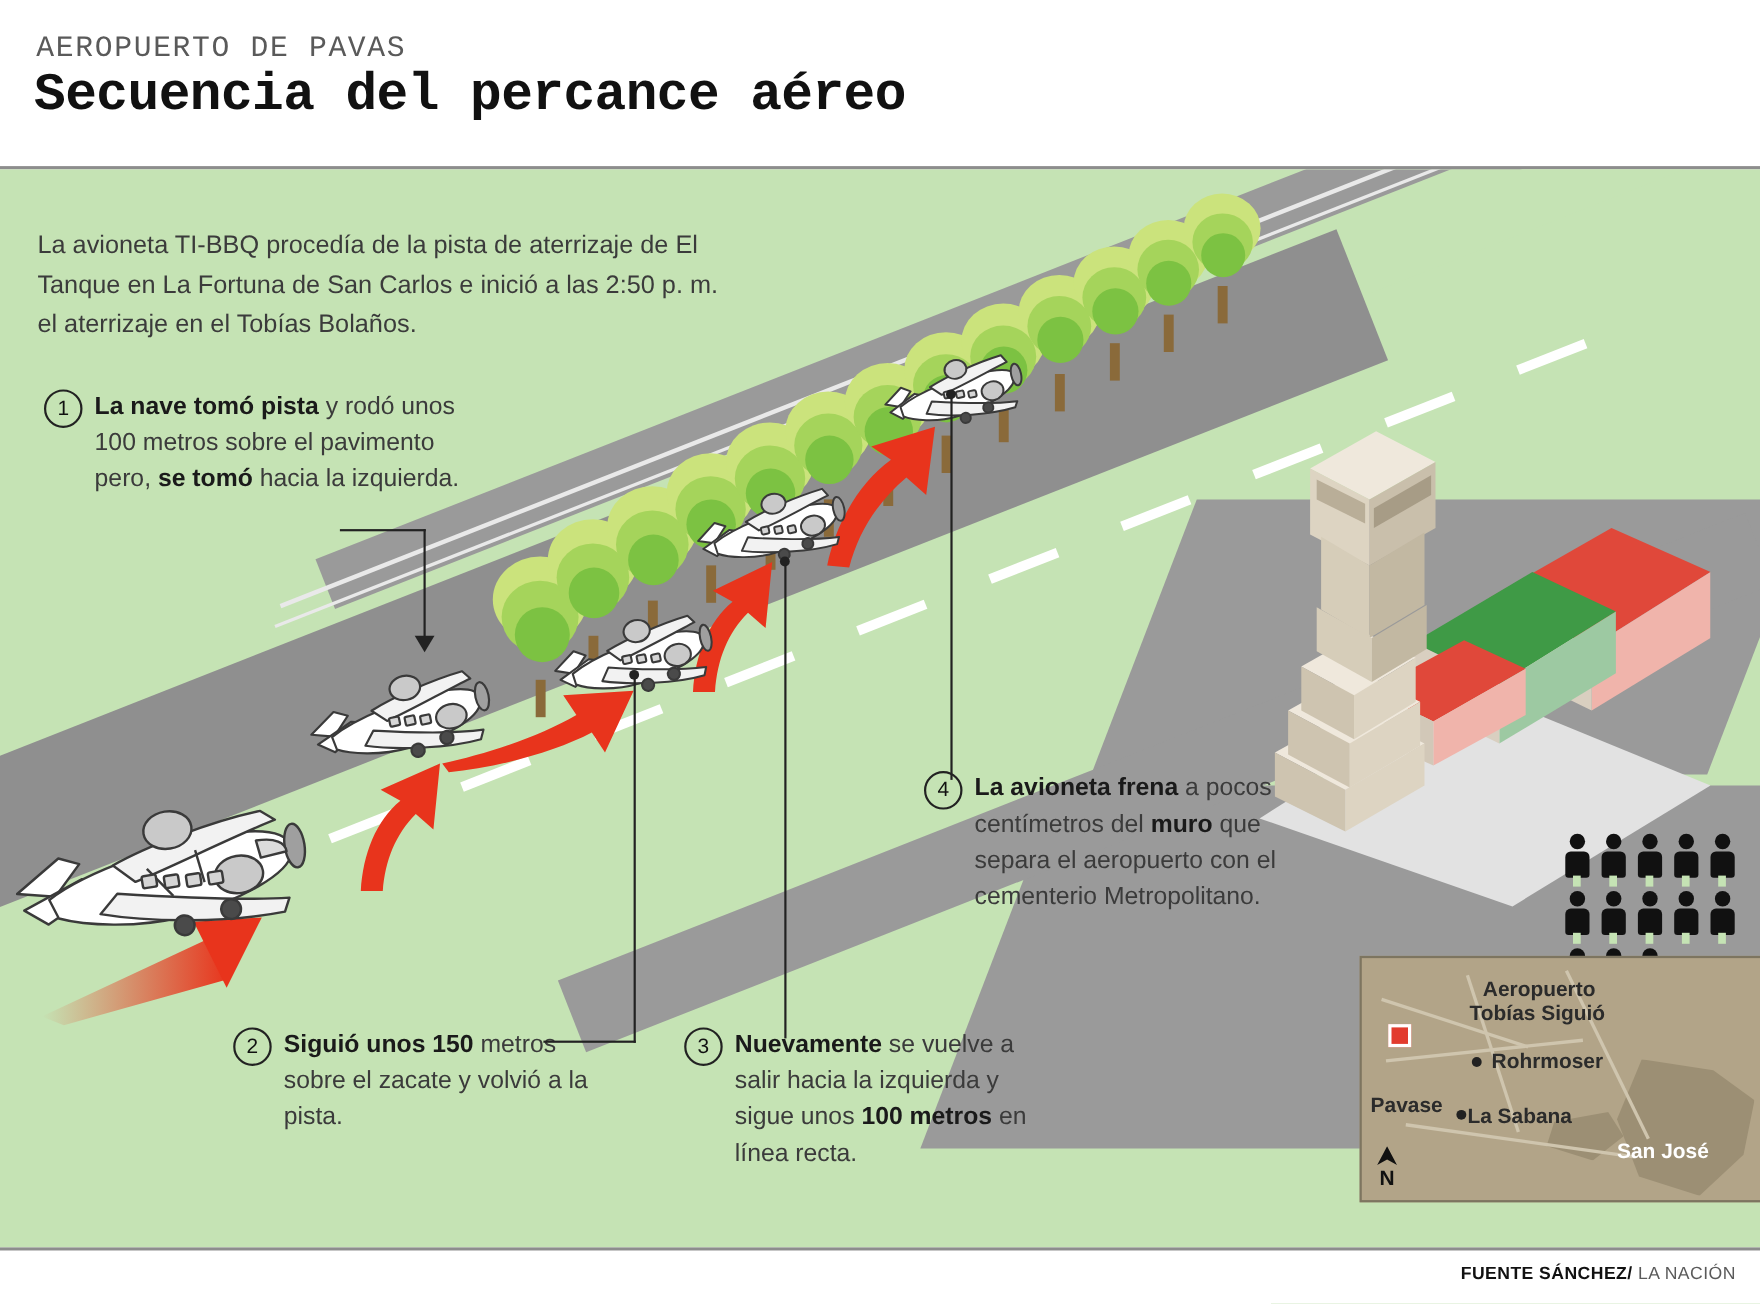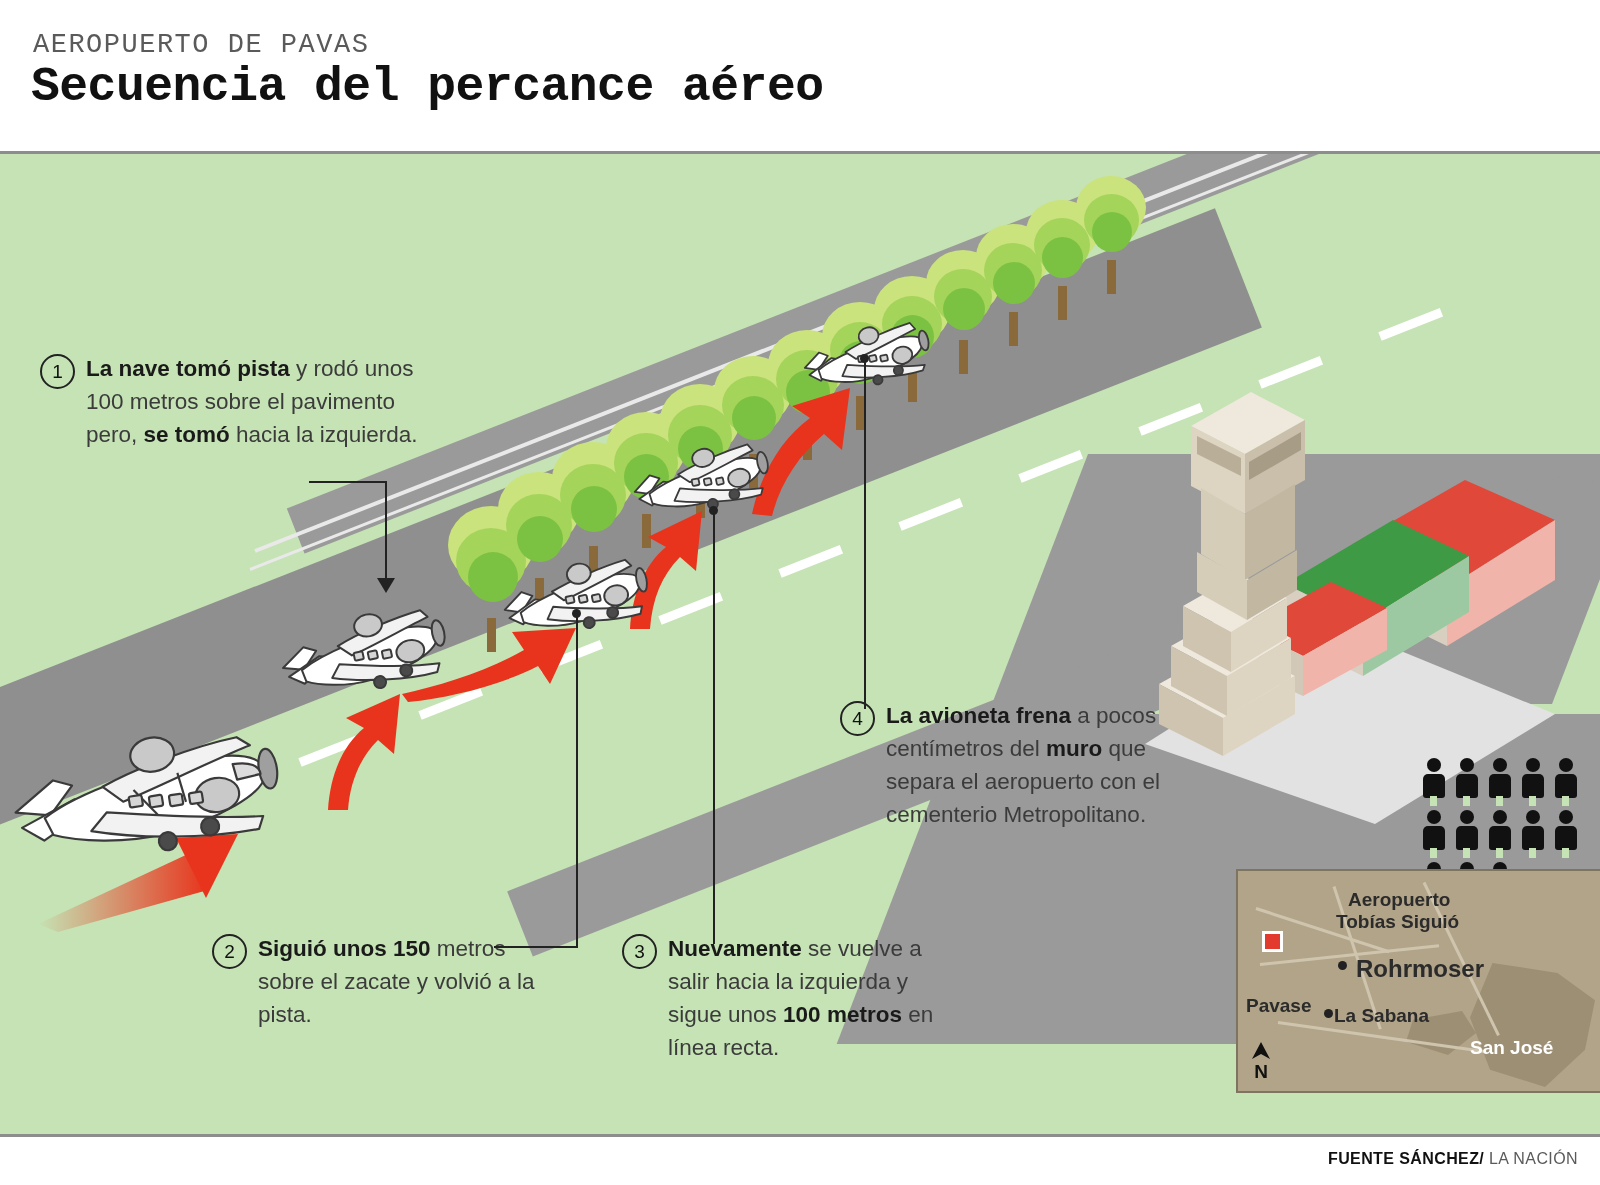--- a/index.html
+++ b/index.html
@@ -538,32 +538,33 @@
       <div class="loc-road" style="left:18px; top:36px; width:140px; transform:rotate(18deg);"></div>
       <div class="loc-road" style="left:22px; top:92px; width:180px; transform:rotate(-6deg);"></div>
       <div class="loc-road" style="left:40px; top:150px; width:210px; transform:rotate(8deg);"></div>
       <div class="loc-road" style="left:96px; top:14px; width:150px; transform:rotate(72deg);"></div>
       <div class="loc-road" style="left:186px; top:10px; width:170px; transform:rotate(64deg);"></div>
       <div class="loc-marker" style="left:24px; top:60px;"></div>
       <div class="loc-dot" style="left:100px; top:90px;"></div>
       <div class="loc-dot" style="left:86px; top:138px;"></div>
       <div class="loc-txt" style="left:110px; top:18px; font-size:19px;">Aeropuerto</div>
       <div class="loc-txt" style="left:98px; top:40px; font-size:19px;">Tobías Siguió</div>
-      <div class="loc-txt" style="left:118px; top:84px; font-size:24px;">Rohrmoser</div>
+      <div class="loc-txt" style="left:118px; top:84px; font-size:19px;">Rohrmoser</div>
       <div class="loc-txt" style="left:8px; top:124px; font-size:19px;">Pavase</div>
       <div class="loc-txt" style="left:96px; top:134px; font-size:19px;">La Sabana</div>
       <div class="loc-txt" style="left:232px; top:166px; font-size:19px; color:#fff;">San José</div>
       <div class="north">
         <svg width="22" height="18" viewBox="0 0 22 18" style="display:block;margin:0 auto 1px;">
           <path d="M11,0 L20,17 L11,12 L2,17 Z" fill="#111"></path>
         </svg>
         <span>N</span>
       </div>
     </div>
 
+    <div class="intro">La avioneta TI-BBQ procedía de la pista de aterrizaje de El Tanque en La Fortuna de San Carlos e inició a las 2:50 p. m. el aterrizaje en el Tobías Bolaños.</div>
 
     <div class="step" style="left:40px; top:198px; width:400px;">
       <span class="num">1</span>
       <span class="body">
         <b>La nave tomó pista</b><span> y rodó unos 100 metros sobre el pavimento pero, </span><b>se tomó</b><span> hacia la izquierda.</span>
       </span>
     </div>
 
     <div class="leader" style="left:309px; top:327px; width:78px; height:2px;"></div>
     <div class="leader" style="left:385px; top:327px; width:2px; height:100px;"></div>

